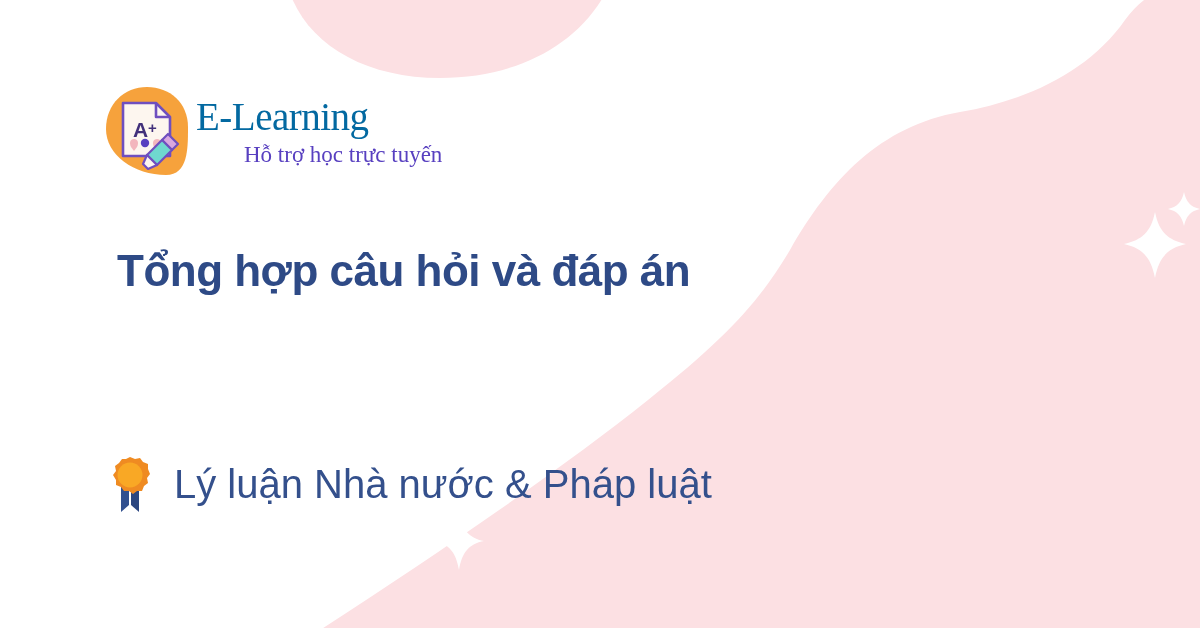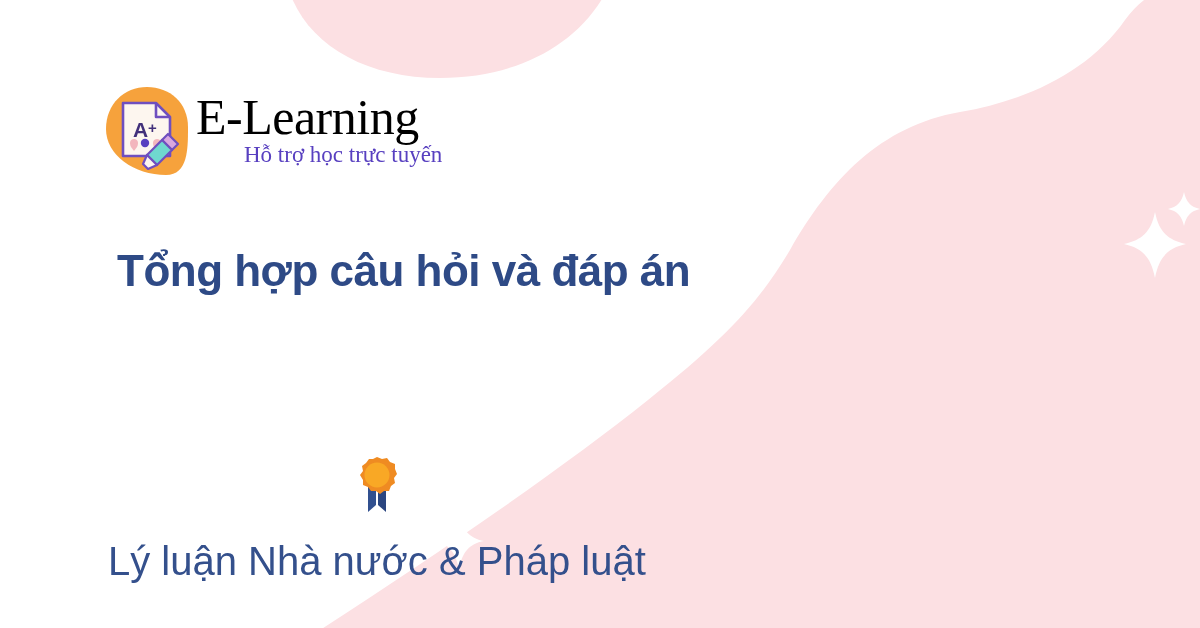--- a/index.html
+++ b/index.html
@@ -35,23 +35,23 @@
     width:86px; height:92px;
     flex:0 0 auto;
   }
   #logo-text {
     margin-left:6px;
     display:flex; flex-direction:column;
     justify-content:center;
   }
   #brand-name {
     font-family:"Liberation Serif", serif;
-    font-size:50px;
+    font-size:39px;
     line-height:46px;
-    color:#000000;
+    color:#0369a1;
     letter-spacing:-0.5px;
     white-space:nowrap;
   }
   #brand-tagline {
     font-family:"Liberation Serif", serif;
     font-size:23px;
     line-height:26px;
     color:#5840c0;
     margin-top:2px;
     white-space:nowrap;
@@ -70,21 +70,20 @@
     line-height:74px;
     white-space:nowrap;
   }
 
   
   #subject-row {
     position:absolute;
     left:108px; top:455px;
     display:flex; align-items:center;
     gap:22px;
-    flex-direction:column;
   }
   #medal-icon { width:44px; height:58px; flex:0 0 auto; position:relative; }
   #subject-label {
     font-size:40px;
     color:#34508c;
     line-height:52px;
     white-space:nowrap;
   }
 </style>
 </head>

